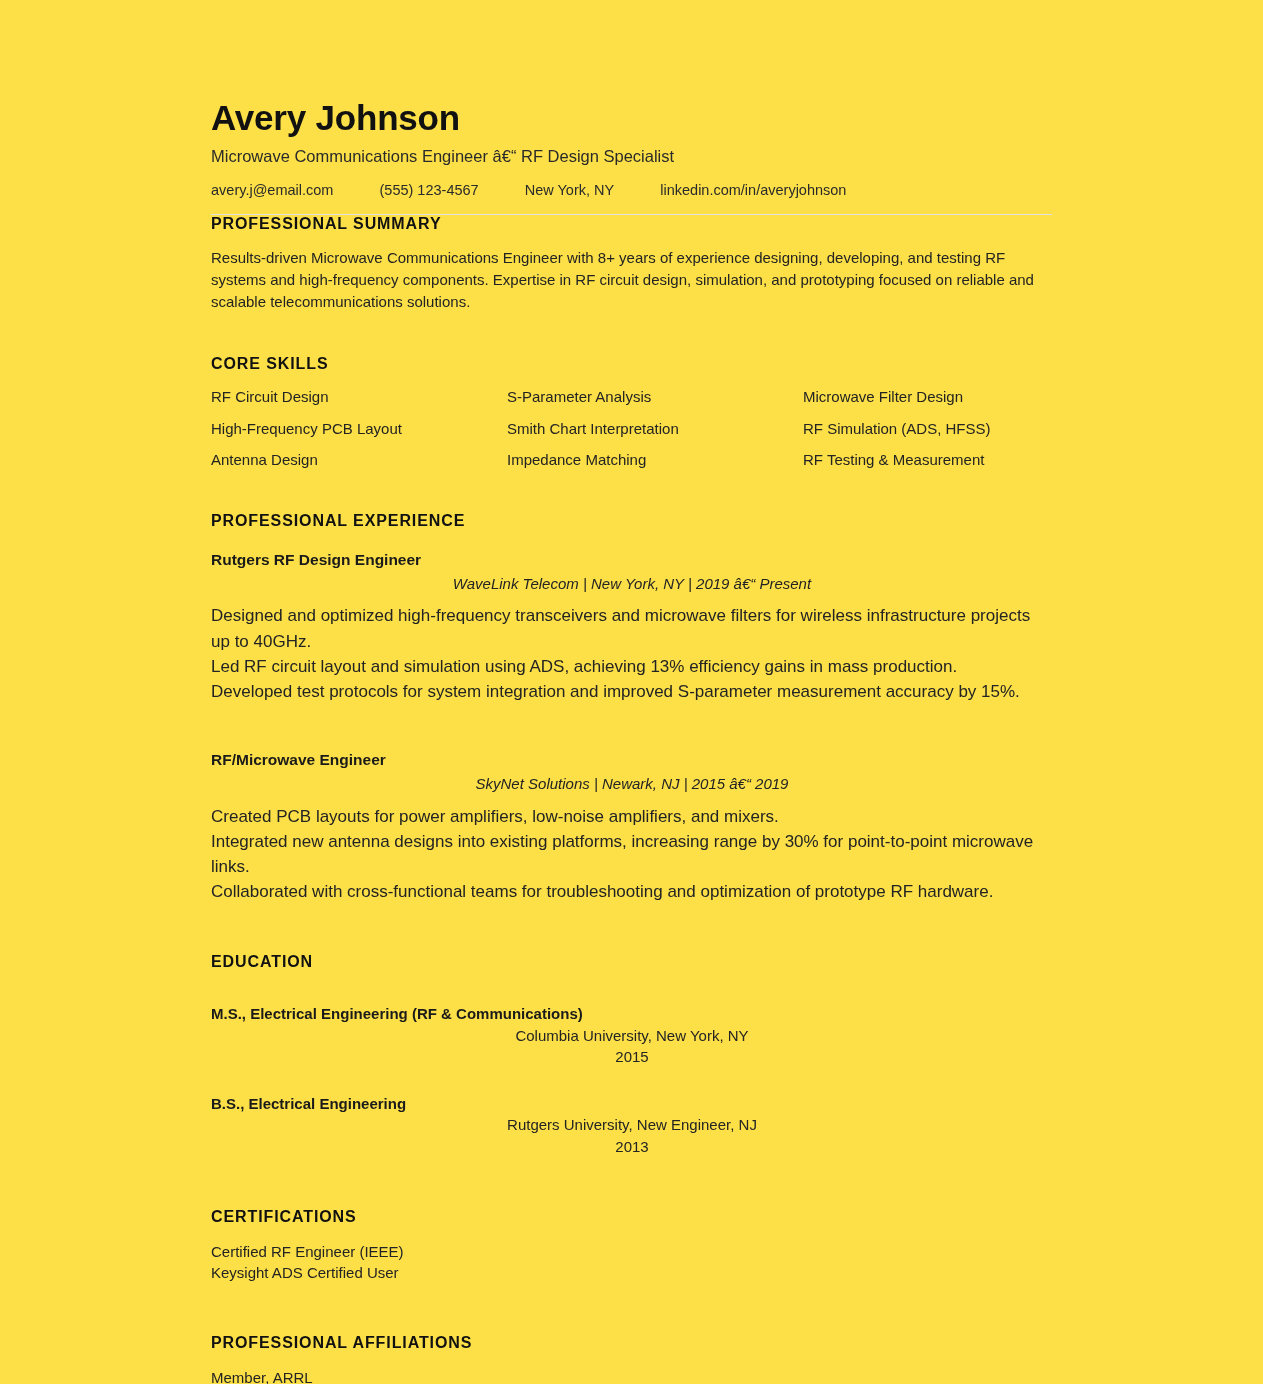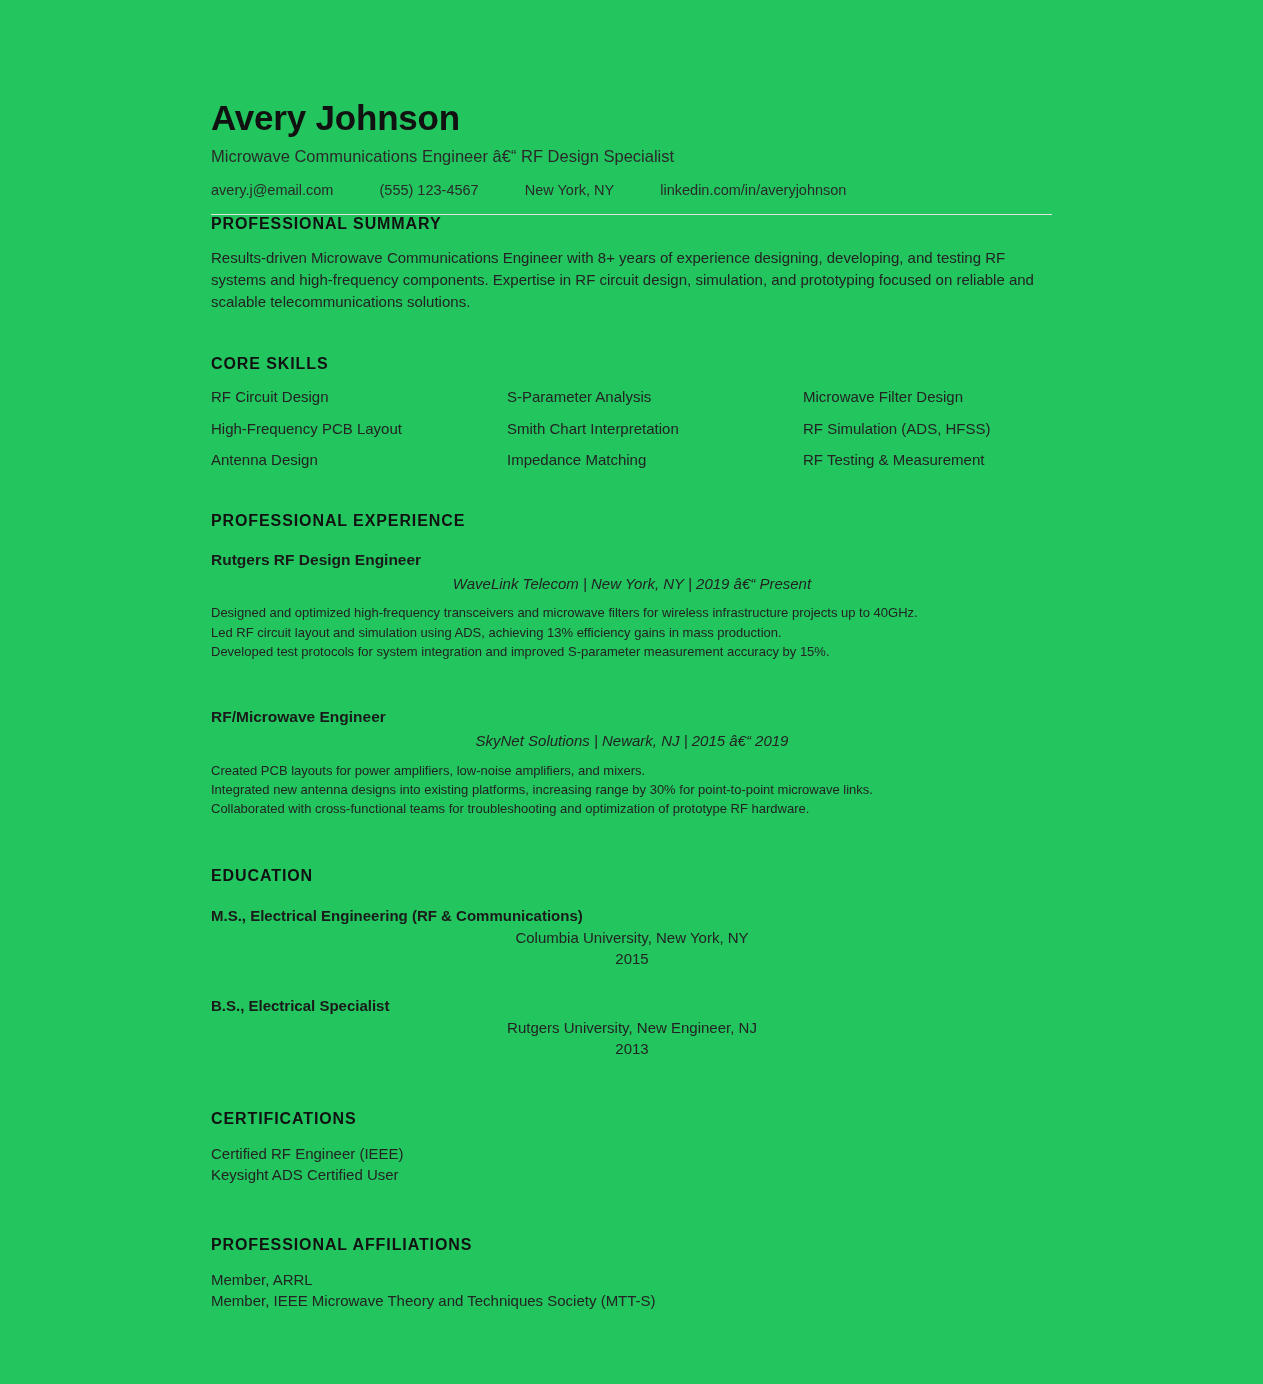--- a/index.html
+++ b/index.html
@@ -13,21 +13,21 @@
     height: 1384px;
     font-family: "Liberation Sans", sans-serif;
     color: #222222;
     -webkit-font-smoothing: antialiased;
   }
 
   .page {
     width: 1263px;
     height: 1384px;
     position: relative;
-    background: #22c55e;
+    background: #fde047;
     box-sizing: border-box;
   }
 
   .content {
     position: absolute;
     left: 211px;
     top: 98px;
     width: 842px;
   }
 
@@ -122,28 +122,28 @@
     margin: 4px 0 0 0;
     line-height: 1.3;
     text-align: center;
   }
   .job-bullets {
     margin: 10px 0 0 0;
     padding: 0;
     list-style: none;
   }
   .job-bullets li {
-    font-size: 13px;
+    font-size: 17px;
     line-height: 1.48;
     color: #232323;
     margin: 0;
   }
 
   
-  .edu { margin-top: 20px; }
+  .edu { margin-top: 32px; }
   .edu + .edu { margin-top: 26px; }
   .edu-degree {
     font-size: 15px;
     font-weight: bold;
     color: #1a1a1a;
     margin: 0;
     line-height: 1.42;
   }
   .edu-school, .edu-year {
     font-size: 15px;
@@ -233,21 +233,21 @@
     <div class="section section-education">
       <div class="section-heading">EDUCATION</div>
 
       <div class="edu">
         <div class="edu-degree">M.S., Electrical Engineering (RF &amp; Communications)</div>
         <div class="edu-school">Columbia University, New York, NY</div>
         <div class="edu-year">2015</div>
       </div>
 
       <div class="edu">
-        <div class="edu-degree">B.S., Electrical Specialist</div>
+        <div class="edu-degree">B.S., Electrical Engineering</div>
         <div class="edu-school">Rutgers University, New Engineer, NJ</div>
         <div class="edu-year">2013</div>
       </div>
     </div>
 
     <div class="section section-certifications">
       <div class="section-heading">CERTIFICATIONS</div>
       <ul class="plain-list">
         <li>Certified RF Engineer (IEEE)</li>
         <li>Keysight ADS Certified User</li>

